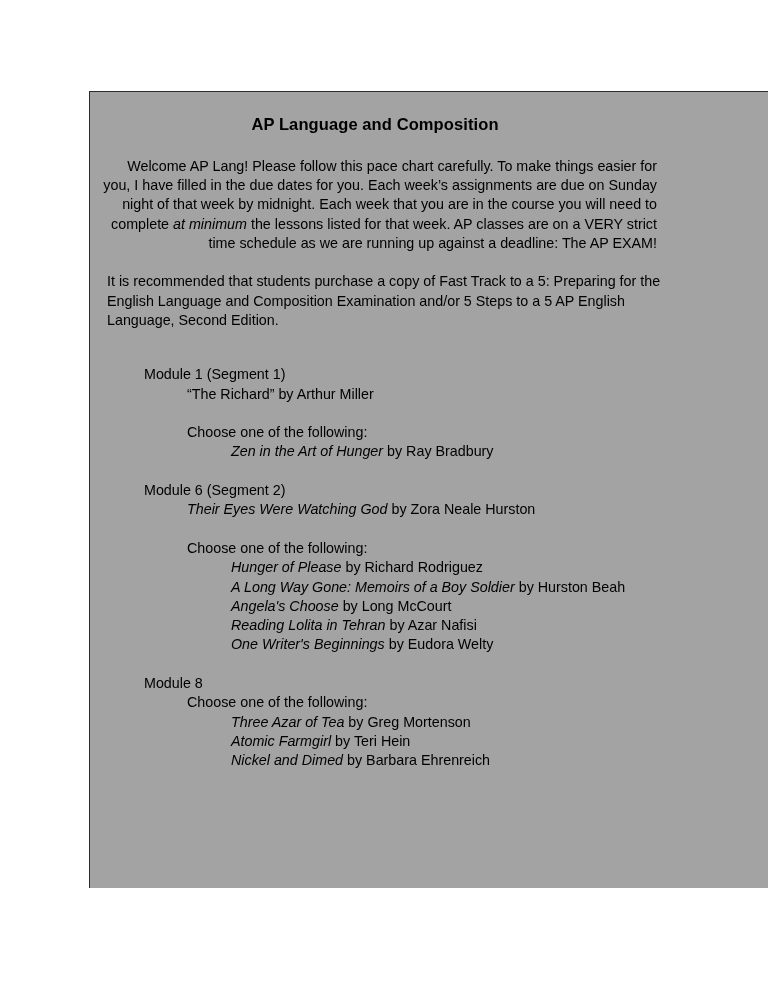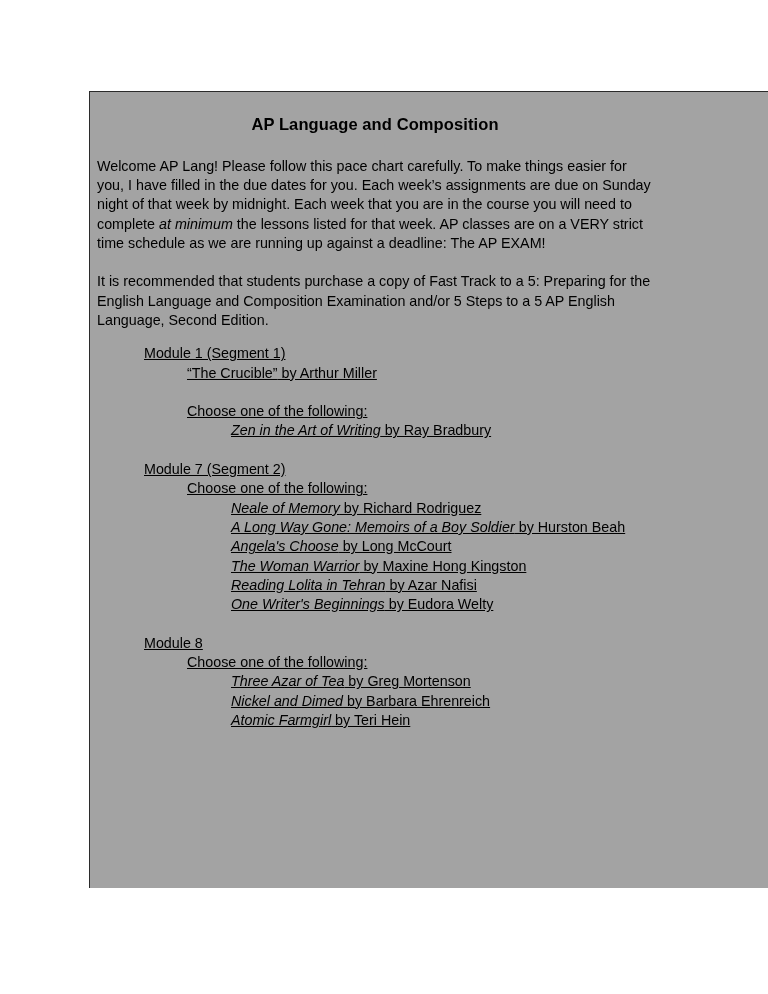--- a/index.html
+++ b/index.html
@@ -50,27 +50,27 @@
   }
 
   
   .para {
     font-size: 14.3px;
     line-height: 19.3px;
     text-align: left;
     margin: 0;
     width: 560px;
   }
-  .para.first { margin-top: 22px; }
-  .para.gap   { margin-top: 19.3px; }
+  .para.first { margin-top: 22px; text-align: right; }
+  .para.gap   { margin-top: 19.3px; margin-left: 10px; }
 
   em.it { font-style: italic; }
 
   
-  .module-list { margin-top: 14px; text-decoration: underline; }
+  .module-list { margin-top: 35px; }
 
   .module-block { margin-bottom: 19.3px; }
   .module-block:last-child { margin-bottom: 0; }
 
   .line {
     font-size: 14.3px;
     line-height: 19.3px;
     white-space: nowrap;
   }
   .lvl1 { padding-left: 47px; }
@@ -88,39 +88,41 @@
     <h1 class="doc-title">AP Language and Composition</h1>
 
     <div id="paragraphs-host">
         <div class="para first"><span>Welcome AP Lang! Please follow this pace chart carefully. To make things easier for you, I have filled in the due dates for you. Each week’s assignments are due on Sunday night of that week by midnight. Each week that you are in the course you will need to complete </span><em class="it">at minimum</em><span> the lessons listed for that week. AP classes are on a VERY strict time schedule as we are running up against a deadline: The AP EXAM!</span></div>
         <div class="para gap"><span>It is recommended that students purchase a copy of Fast Track to a 5: Preparing for the English Language and Composition Examination and/or 5 Steps to a 5 AP English Language, Second Edition.</span></div>
       </div>
 
     <div class="module-list" id="modules-host">
         <div class="module-block">
           <div class="line lvl1">Module 1 (Segment 1)</div>
-          <div class="line lvl2"><span>“The Crucible”</span><span> by Arthur Miller</span></div>
+          <div class="line lvl2"><span>“The Richard”</span><span> by Arthur Miller</span></div>
         </div>
         <div class="module-block">
           <div class="line lvl2">Choose one of the following:</div>
-          <div class="line lvl3"><span class="title-it">Zen in the Art of Writing</span><span> by Ray Bradbury</span></div>
+          <div class="line lvl3"><span class="title-it">Zen in the Art of Hunger</span><span> by Ray Bradbury</span></div>
         </div>
         <div class="module-block">
-          <div class="line lvl1">Module 7 (Segment 2)</div>
+          <div class="line lvl1">Module 6 (Segment 2)</div>
+          <div class="line lvl2"><span class="title-it">Their Eyes Were Watching God</span><span> by Zora Neale Hurston</span></div>
+        </div>
+        <div class="module-block">
           <div class="line lvl2">Choose one of the following:</div>
-          <div class="line lvl3"><span class="title-it">Neale of Memory</span><span> by Richard Rodriguez</span></div>
+          <div class="line lvl3"><span class="title-it">Hunger of Please</span><span> by Richard Rodriguez</span></div>
           <div class="line lvl3"><span class="title-it">A Long Way Gone: Memoirs of a Boy Soldier</span><span> by Hurston Beah</span></div>
           <div class="line lvl3"><span class="title-it">Angela's Choose</span><span> by Long McCourt</span></div>
-          <div class="line lvl3"><span class="title-it">The Woman Warrior</span><span> by Maxine Hong Kingston</span></div>
           <div class="line lvl3"><span class="title-it">Reading Lolita in Tehran</span><span> by Azar Nafisi</span></div>
           <div class="line lvl3"><span class="title-it">One Writer's Beginnings</span><span> by Eudora Welty</span></div>
         </div>
         <div class="module-block">
           <div class="line lvl1">Module 8</div>
           <div class="line lvl2">Choose one of the following:</div>
           <div class="line lvl3"><span class="title-it">Three Azar of Tea</span><span> by Greg Mortenson</span></div>
+          <div class="line lvl3"><span class="title-it">Atomic Farmgirl</span><span> by Teri Hein</span></div>
           <div class="line lvl3"><span class="title-it">Nickel and Dimed</span><span> by Barbara Ehrenreich</span></div>
-          <div class="line lvl3"><span class="title-it">Atomic Farmgirl</span><span> by Teri Hein</span></div>
         </div>
       </div>
 
   </div>
 </div>
 
 </body></html>

